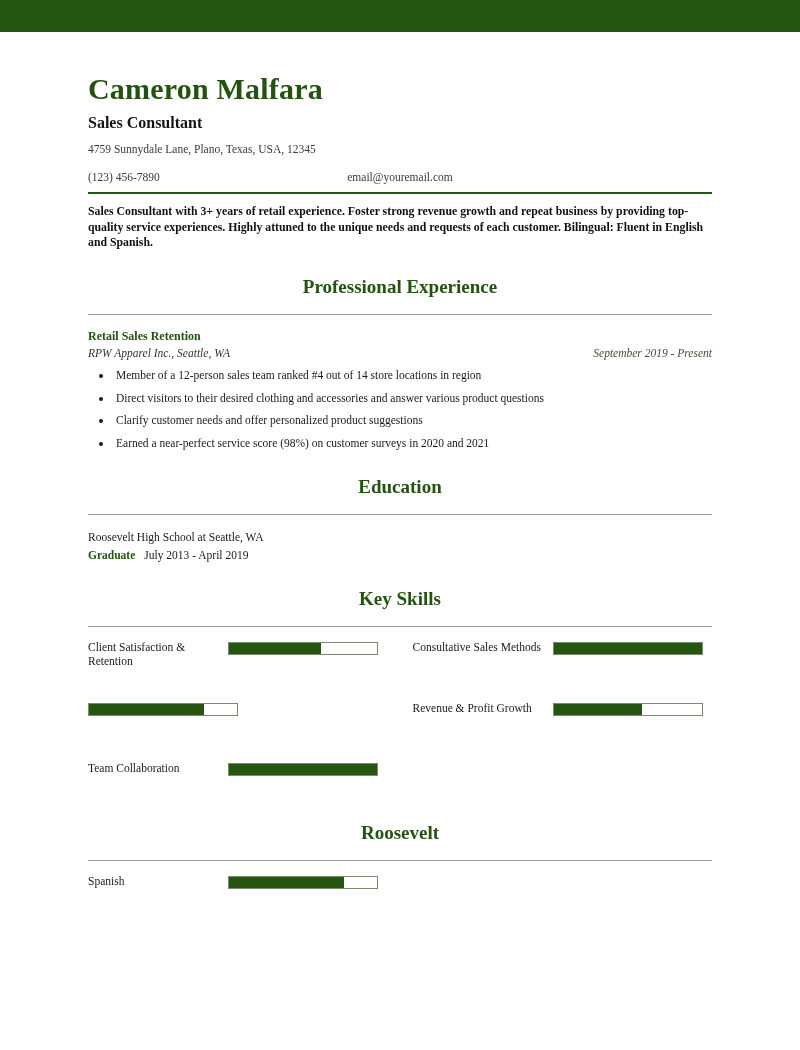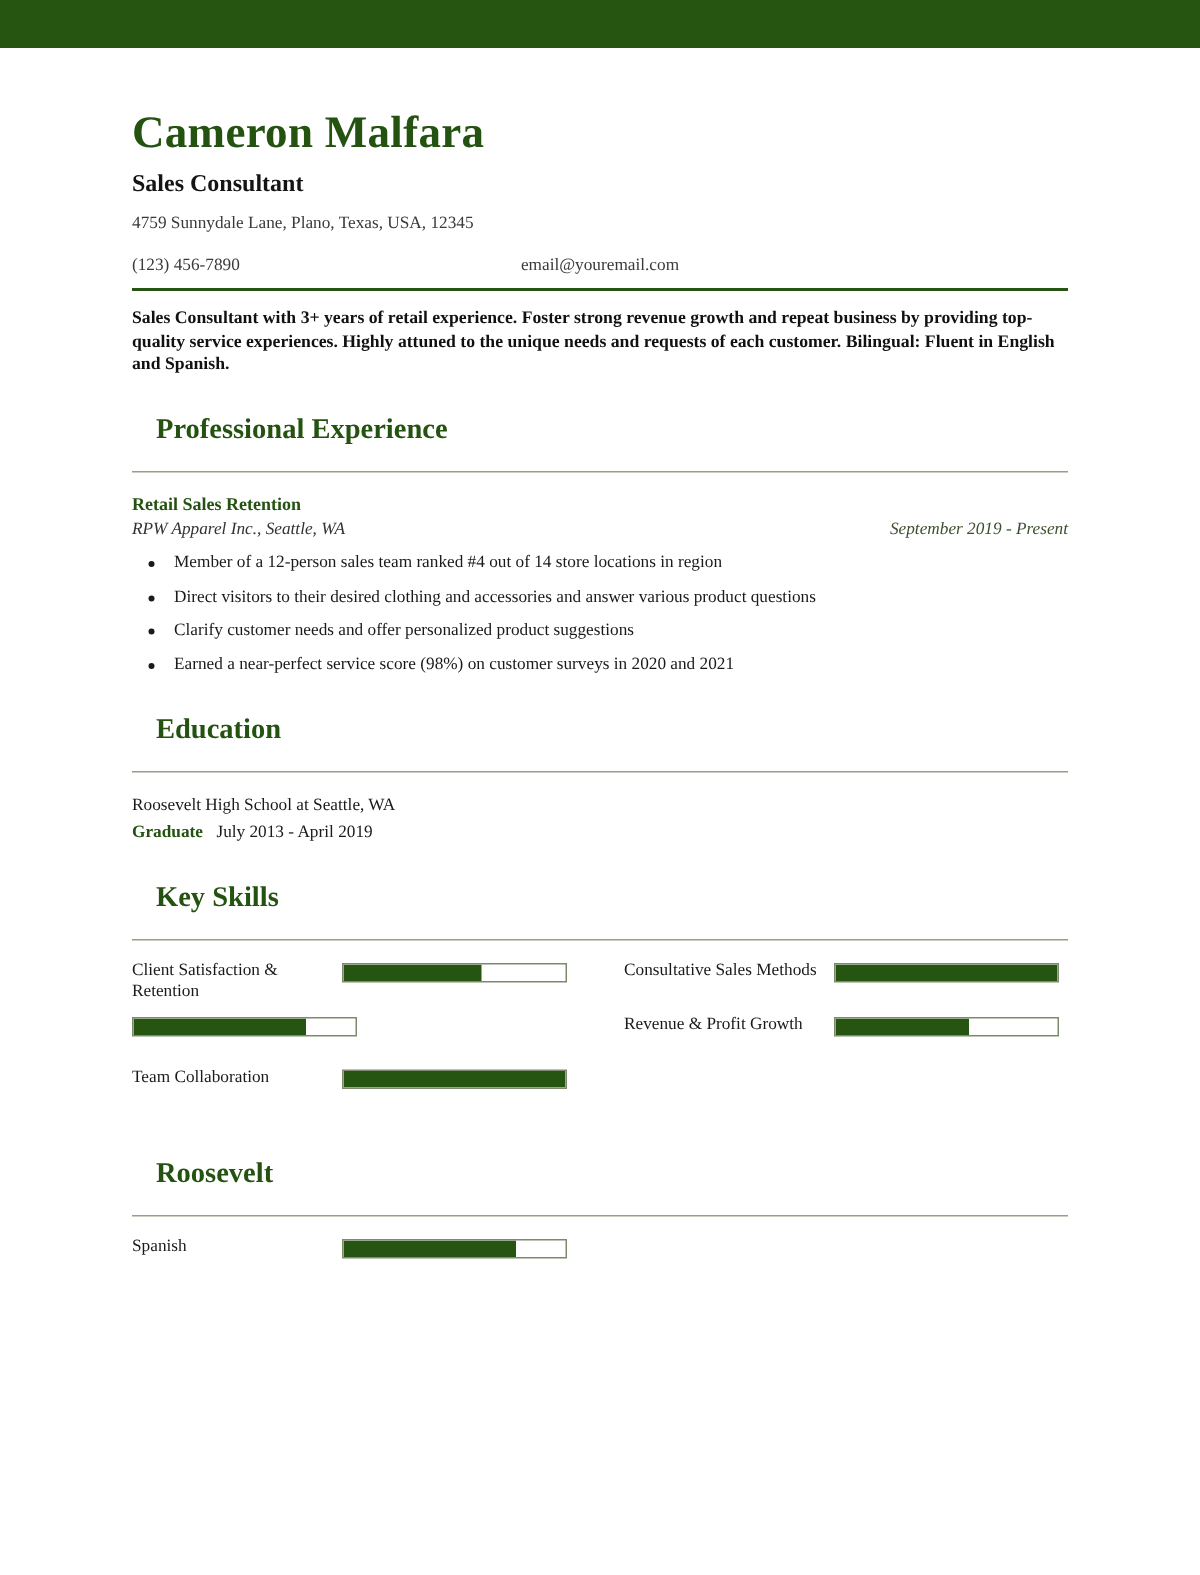--- a/index.html
+++ b/index.html
@@ -94,20 +94,21 @@
     color: #111111;
     line-height: 1.32;
     text-align: left;
   }
 
   
   .section {
     margin-top: 26px;
   }
   .section-title {
+    text-align: center;
     font-size: 19px;
     font-weight: bold;
     color: #245210;
     line-height: 1.1;
     margin: 16px;
   }
 
   
   .job-block {
     margin-top: 14px;
@@ -181,20 +182,21 @@
     margin-left: 9px;
   }
 
   
   .skills-grid {
     margin-top: 14px;
     display: grid;
     grid-template-columns: 1fr 1fr;
     column-gap: 32px;
     row-gap: 0;
+    gap: 25px;
   }
   .skill-row {
     display: flex;
     align-items: flex-start;
     margin-bottom: 9px;
     min-height: 26px;
   }
   .skill-label {
     width: 140px;
     flex: 0 0 140px;

